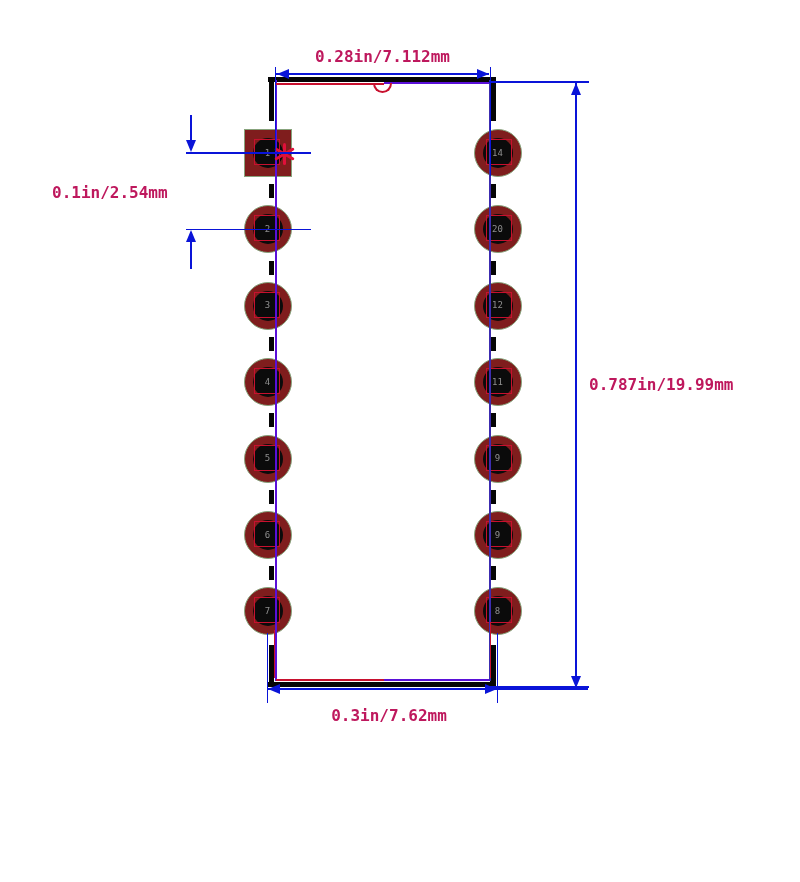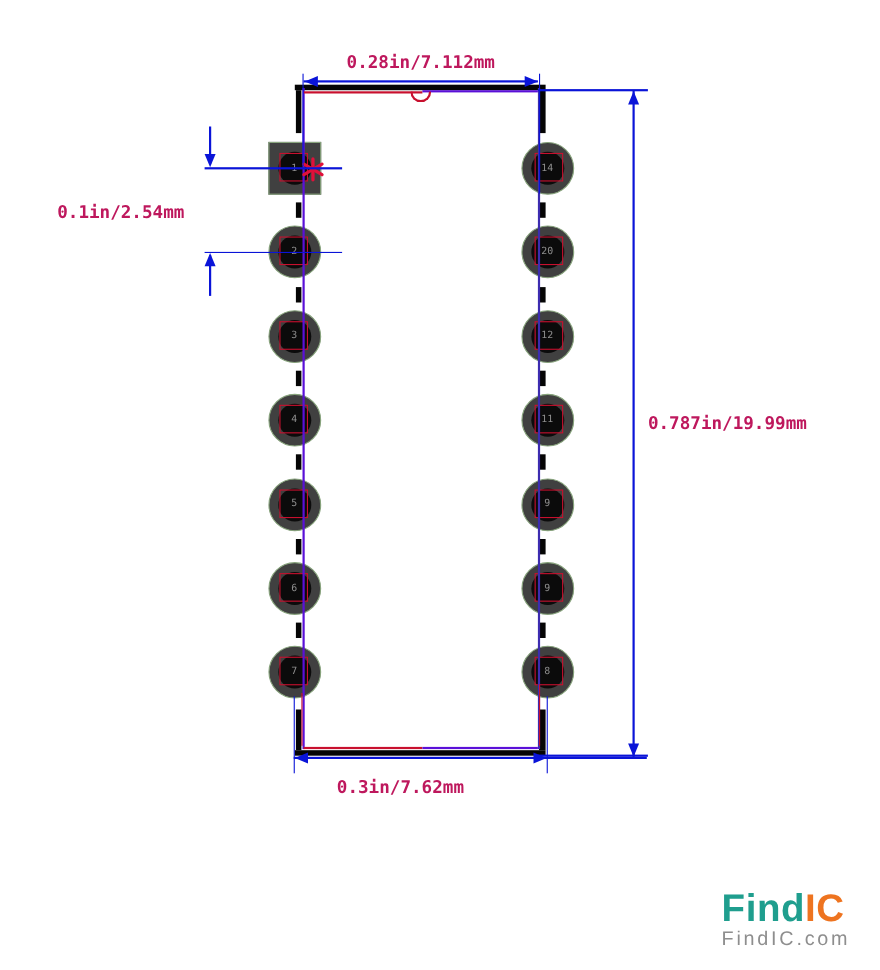--- a/index.html
+++ b/index.html
@@ -1,20 +1,20 @@
 <!DOCTYPE html>
 <html><head>
 <meta charset="utf-8">
 <style>
   html,body{margin:0;padding:0;background:#ffffff;}
   #stage{position:relative;width:800px;height:882px;background:#ffffff;overflow:hidden;
          font-family:"DejaVu Sans Mono", monospace;}
   .abs{position:absolute;}
   
-  .pad{position:absolute;width:48px;height:48px;background:#404040;border:1px solid #87a37c;box-sizing:border-box;}
+  .pad{position:absolute;width:48px;height:48px;background:#7f1d1d;border:1px solid #87a37c;box-sizing:border-box;}
   .pad.round{border-radius:50%;}
   .pad-hole{position:absolute;left:8px;top:8px;width:30px;height:30px;background:#0b0b0b;border-radius:50%;}
   .pad-ring{position:absolute;width:24px;height:24px;border:1.5px solid #c8102e;background:transparent;}
   .pad-num{position:absolute;left:0;top:0;width:46px;height:46px;display:flex;align-items:center;justify-content:center;
            color:#8f8f8f;font-size:9px;line-height:9px;}
   .blk{background:#050505;}
   .red{background:#c8102e;}
   .violet{background:#5a10d8;}
   .blue{background:#0a14d8;}
   .bluetext{color:#be185d;font-size:16px;font-weight:bold;white-space:pre;}
@@ -171,20 +171,16 @@
 
   <div class="abs blue" style="left:267px;top:688px;width:321px;height:2px;"></div>
   <div class="arr left" style="left:267.5px;top:684px;"></div>
   <div class="arr right" style="left:484.5px;top:684px;"></div>
   <div class="abs blue" style="left:266.5px;top:633px;width:1.5px;height:70px;"></div>
   <div class="abs blue" style="left:496.5px;top:633px;width:1.5px;height:70px;"></div>
 
   <div class="abs bluetext" style="left:276px;top:47px;width:213px;text-align:center;">0.28in/7.112mm</div>
   <div class="abs bluetext" style="left:52px;top:183px;">0.1in/2.54mm</div>
   <div class="abs bluetext" style="left:589px;top:375px;">0.787in/19.99mm</div>
-  <div class="abs bluetext" style="left:256px;top:706px;width:216px;text-align:center;">0.3in/7.62mm</div>
+  <div class="abs bluetext" style="left:281px;top:706px;width:216px;text-align:center;">0.3in/7.62mm</div>
 
-  <div class="abs" style="left:656px;top:809px;">
-    <div class="logo-line1"><span class="teal">Find</span><span class="orange">IC</span></div>
-    <div class="logo-line2">FindIC.com</div>
-  </div>
 
 </div>
 
 </body></html>

